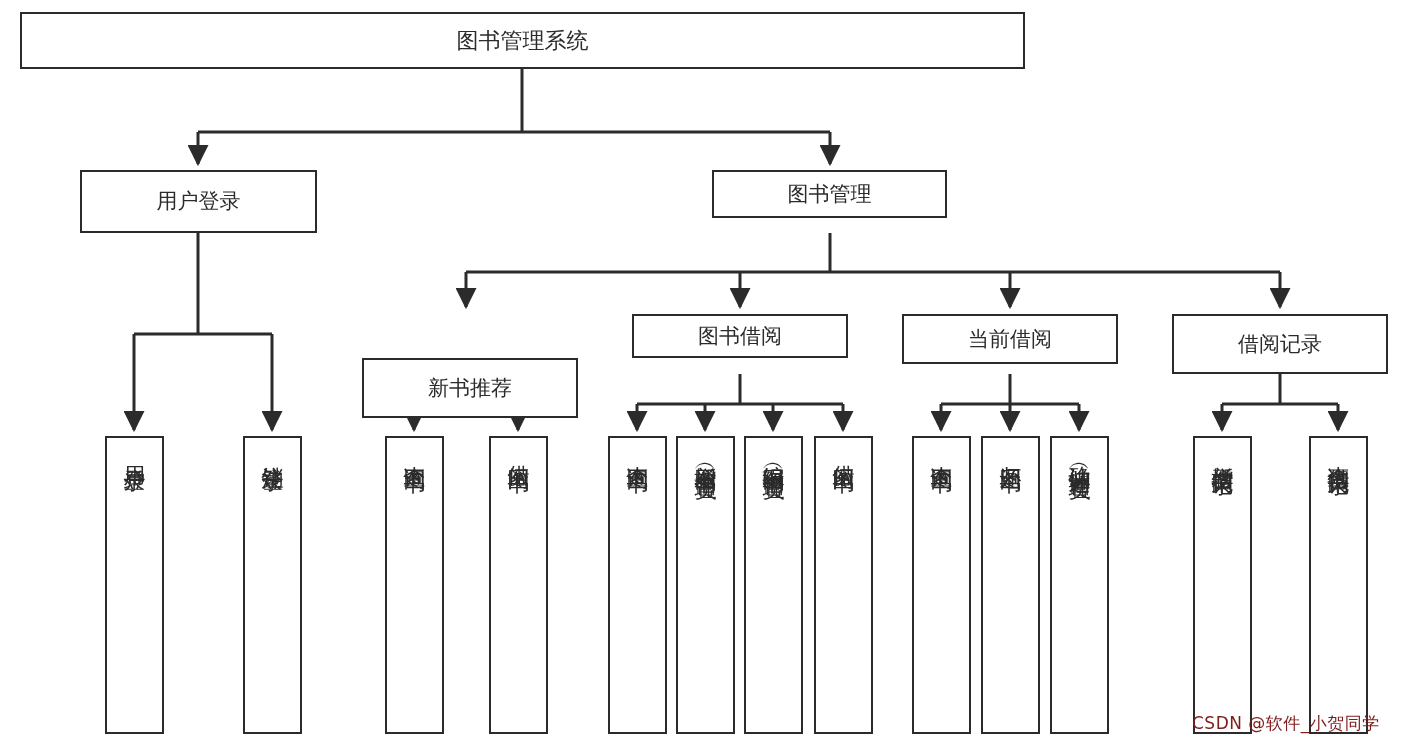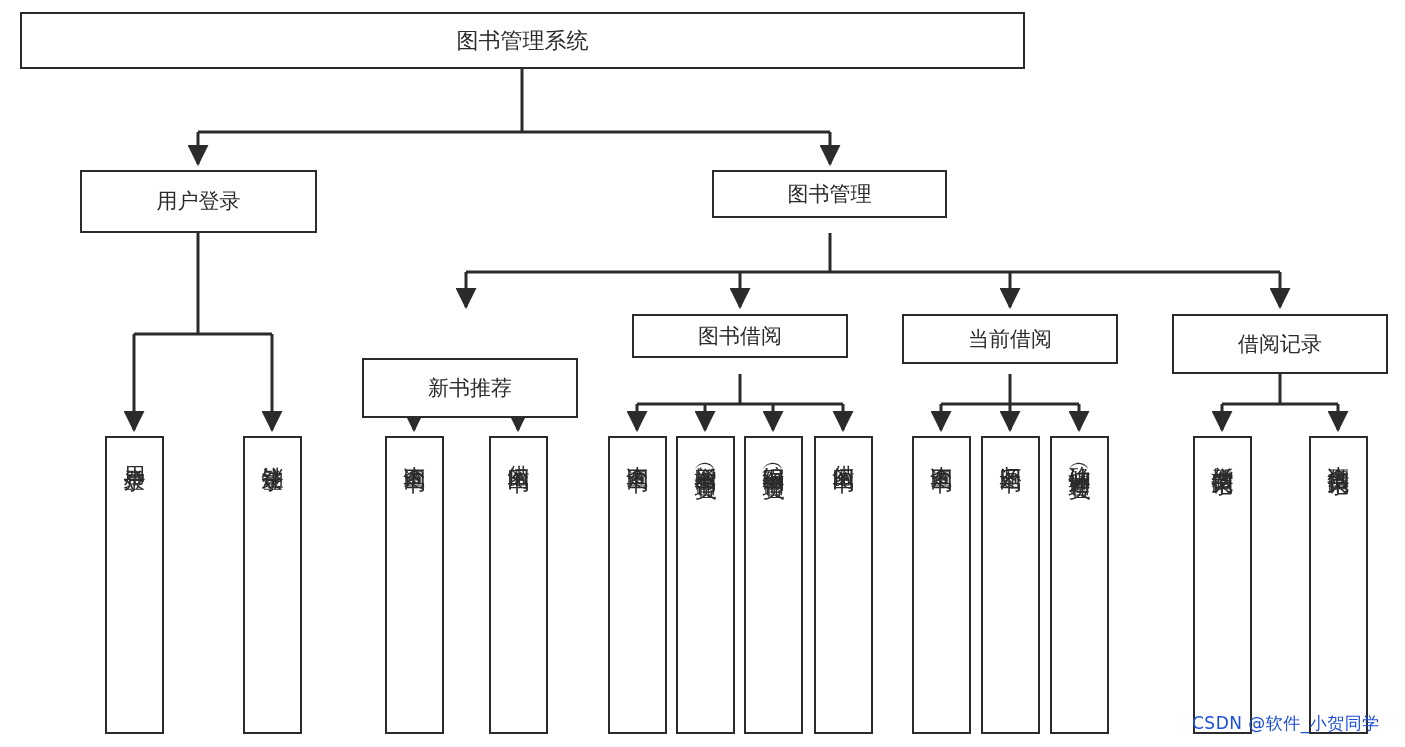--- a/index.html
+++ b/index.html
@@ -46,21 +46,21 @@
     font-size:22px;
     letter-spacing:2px;
     line-height:1;
     white-space:nowrap;
   }
 
   .watermark{
     position:absolute;
     left:1192px;top:712px;
     font-size:17px;
-    color:#1d4ed8;
+    color:#7f1d1d;
     white-space:nowrap;
     letter-spacing:0.5px;
     pointer-events:none;
   }
 </style>
 </head>
 <body>
 
 <svg id="diagram" viewBox="0 0 1405 747" xmlns="http://www.w3.org/2000/svg">
   <defs>

